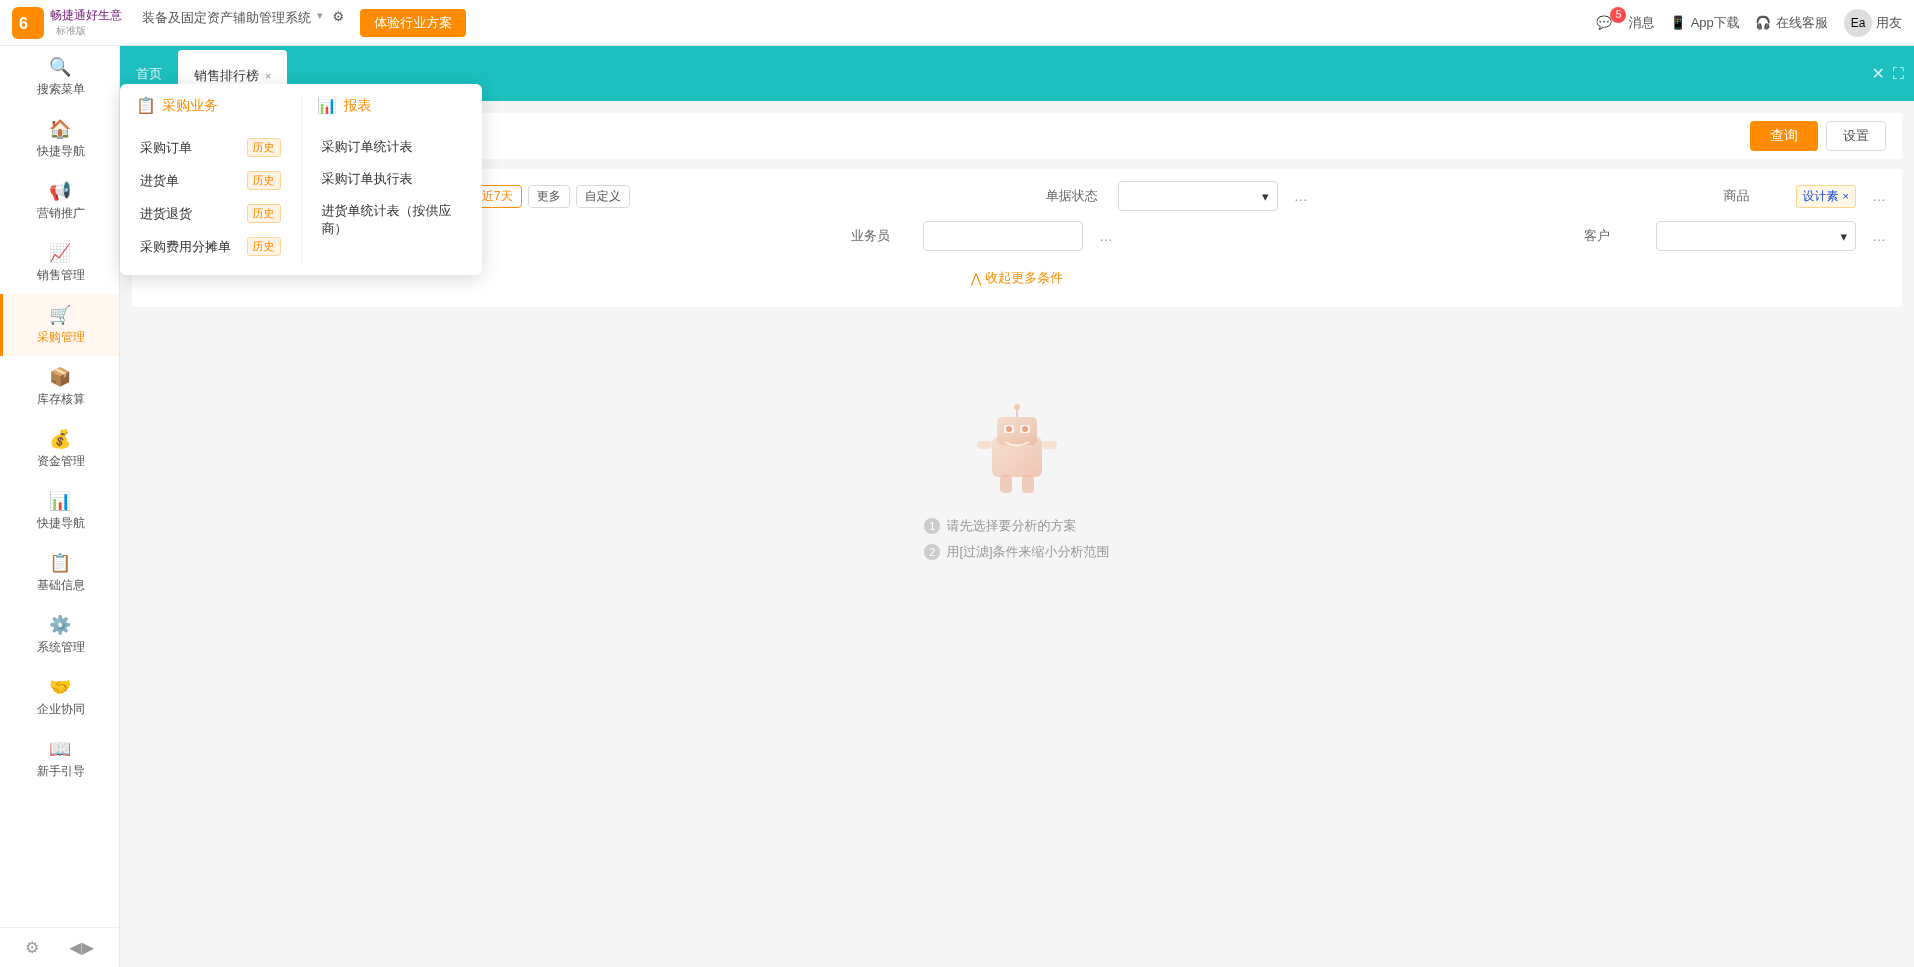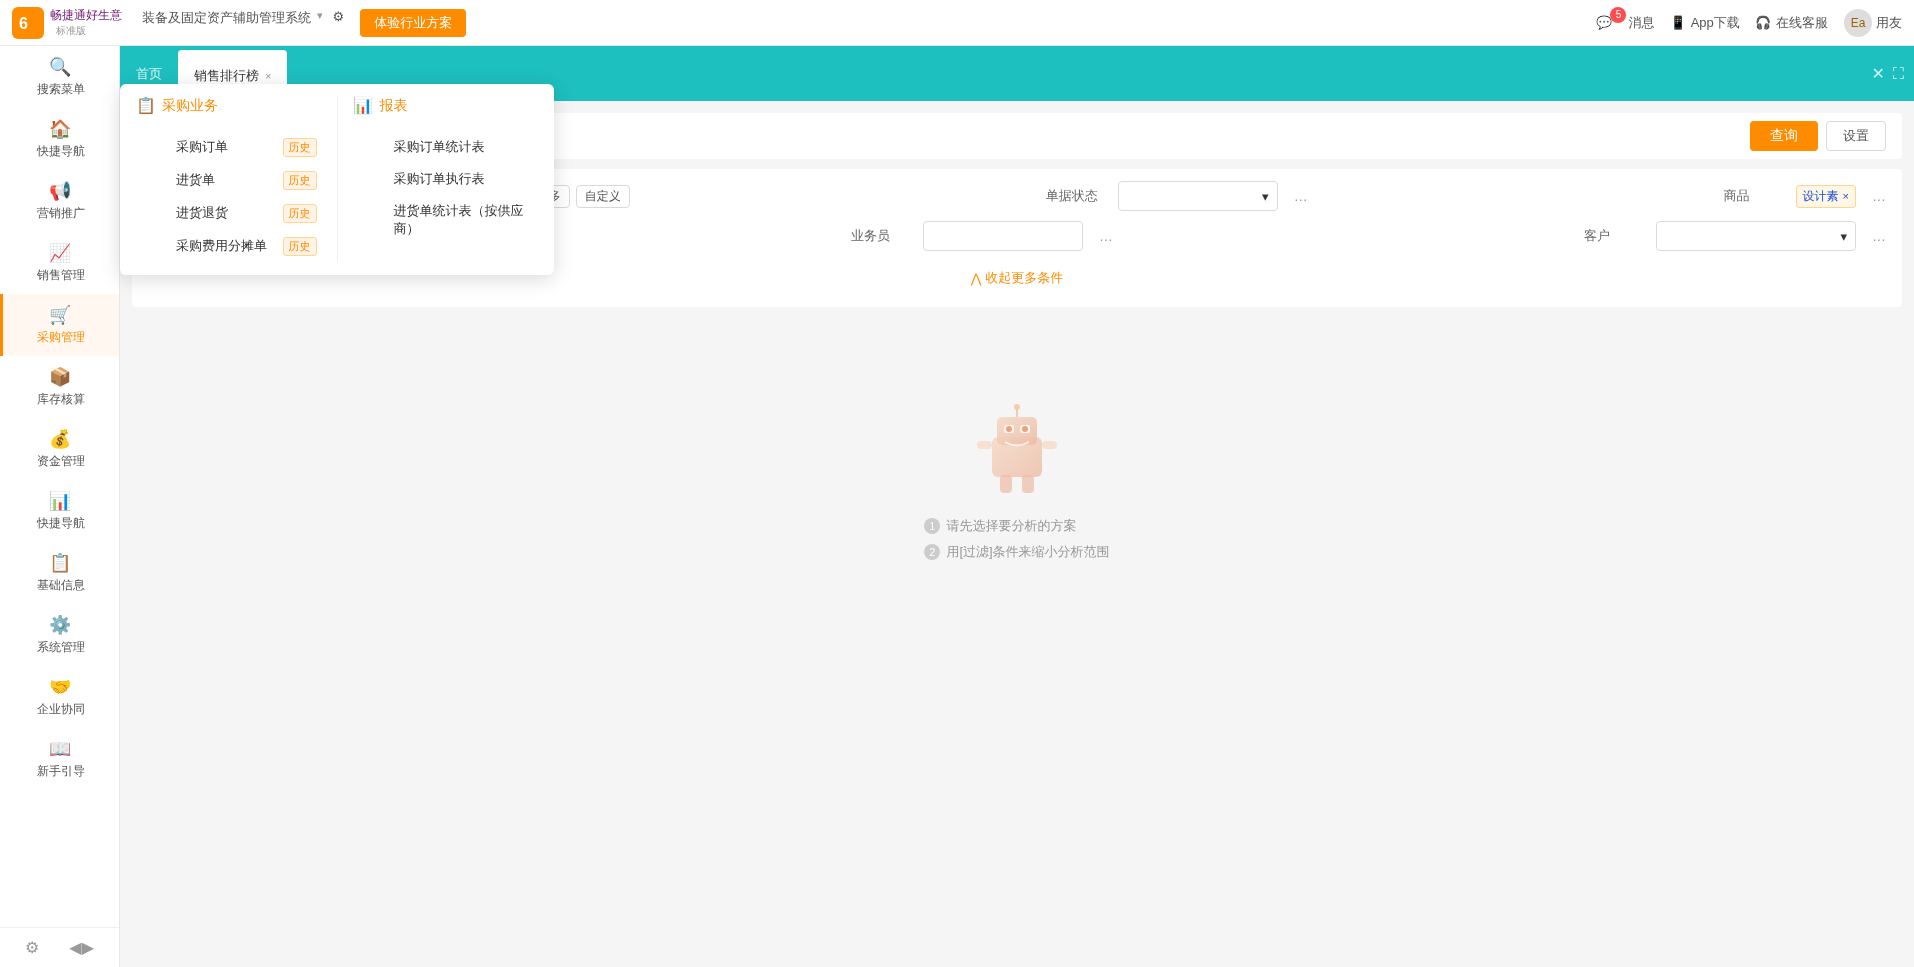--- a/index.html
+++ b/index.html
@@ -68,21 +68,21 @@
       position: relative;
       top: -8px;
       left: -6px;
       margin-right: -8px;
     }
     .avatar {
       width: 28px; height: 28px;
       border-radius: 50%;
       background: #ddd;
       display: flex; align-items: center; justify-content: center;
-      font-size: 12px; color: #a16207;
+      font-size: 12px; color: #000000;
     }
 
     
     .main-layout {
       display: flex;
       margin-top: 46px;
       height: calc(100vh - 46px);
     }
 
     
@@ -350,27 +350,27 @@
       color: #ff8c00;
       font-weight: 500;
       margin-bottom: 10px;
       padding-bottom: 6px;
     }
     .dropdown-col-title .col-icon {
       font-size: 16px;
     }
     .dropdown-item {
       display: flex;
+      align-items: center;
       justify-content: space-between;
       padding: 7px 4px;
       font-size: 13px;
       color: #333;
       cursor: pointer;
       border-radius: 3px;
-      margin-left: 36px;
     }
     .hist-badge {
       background: #fff3e6;
       color: #ff8c00;
       border: 1px solid #ffd591;
       border-radius: 3px;
       padding: 1px 5px;
       font-size: 11px;
     }
   </style>

